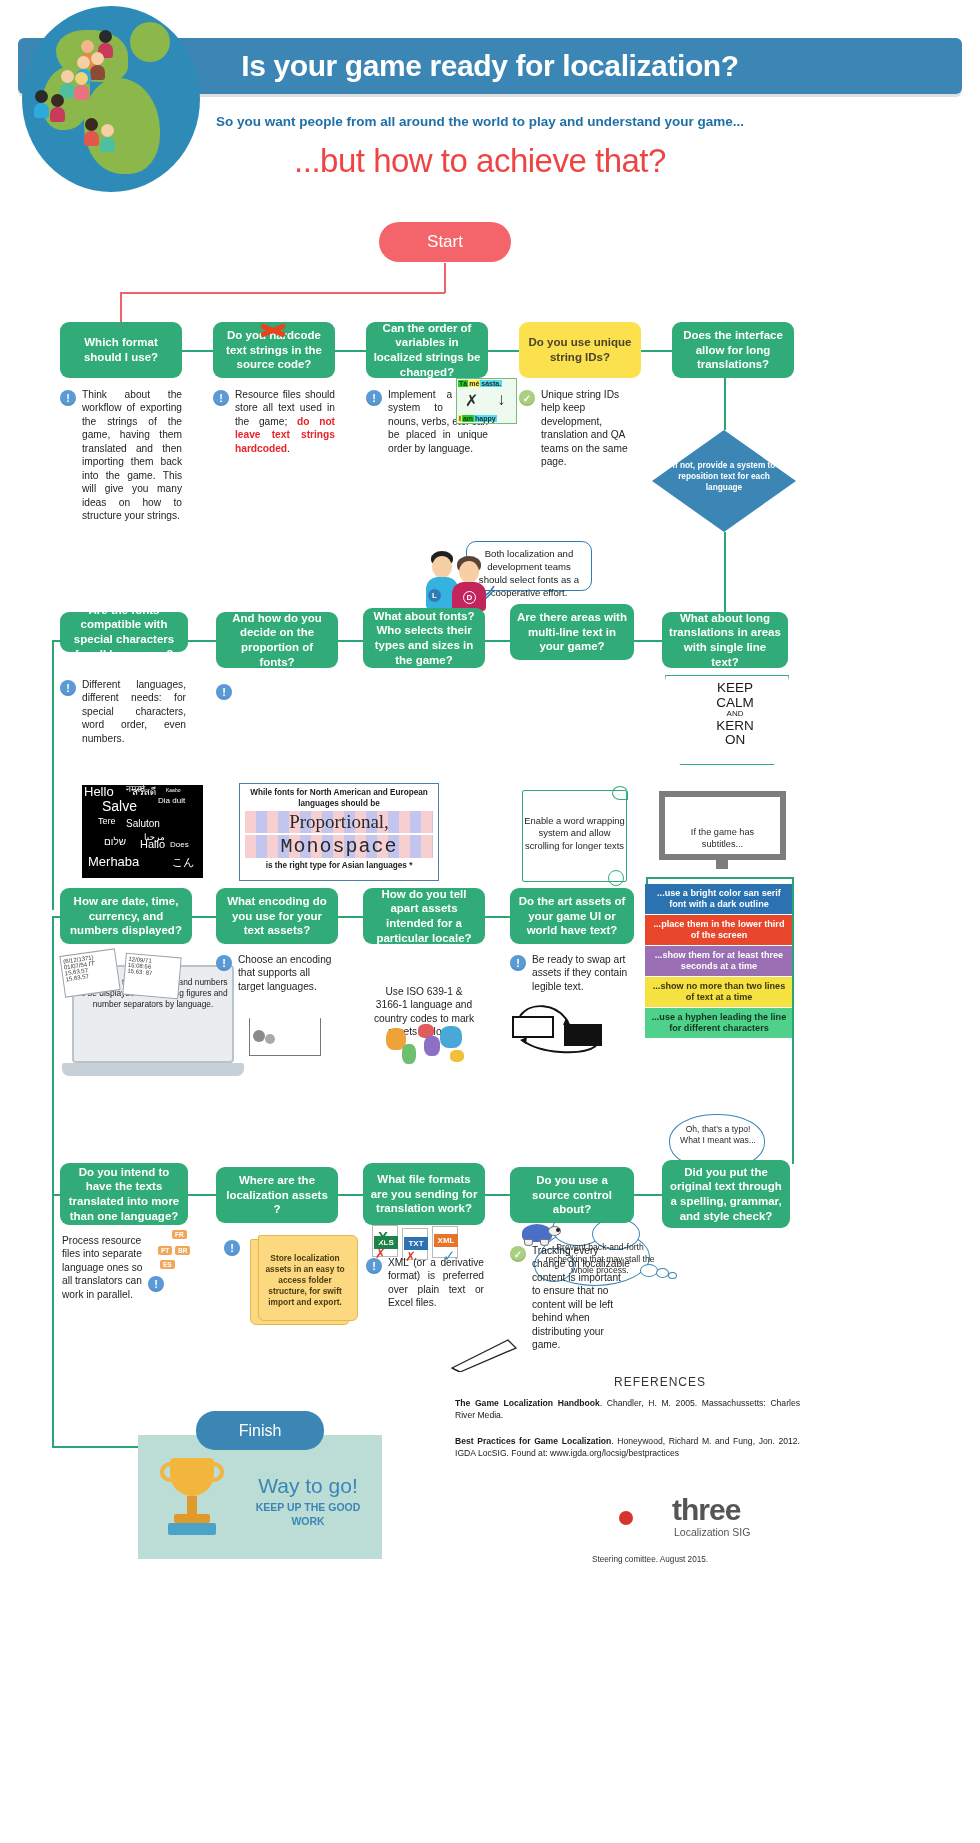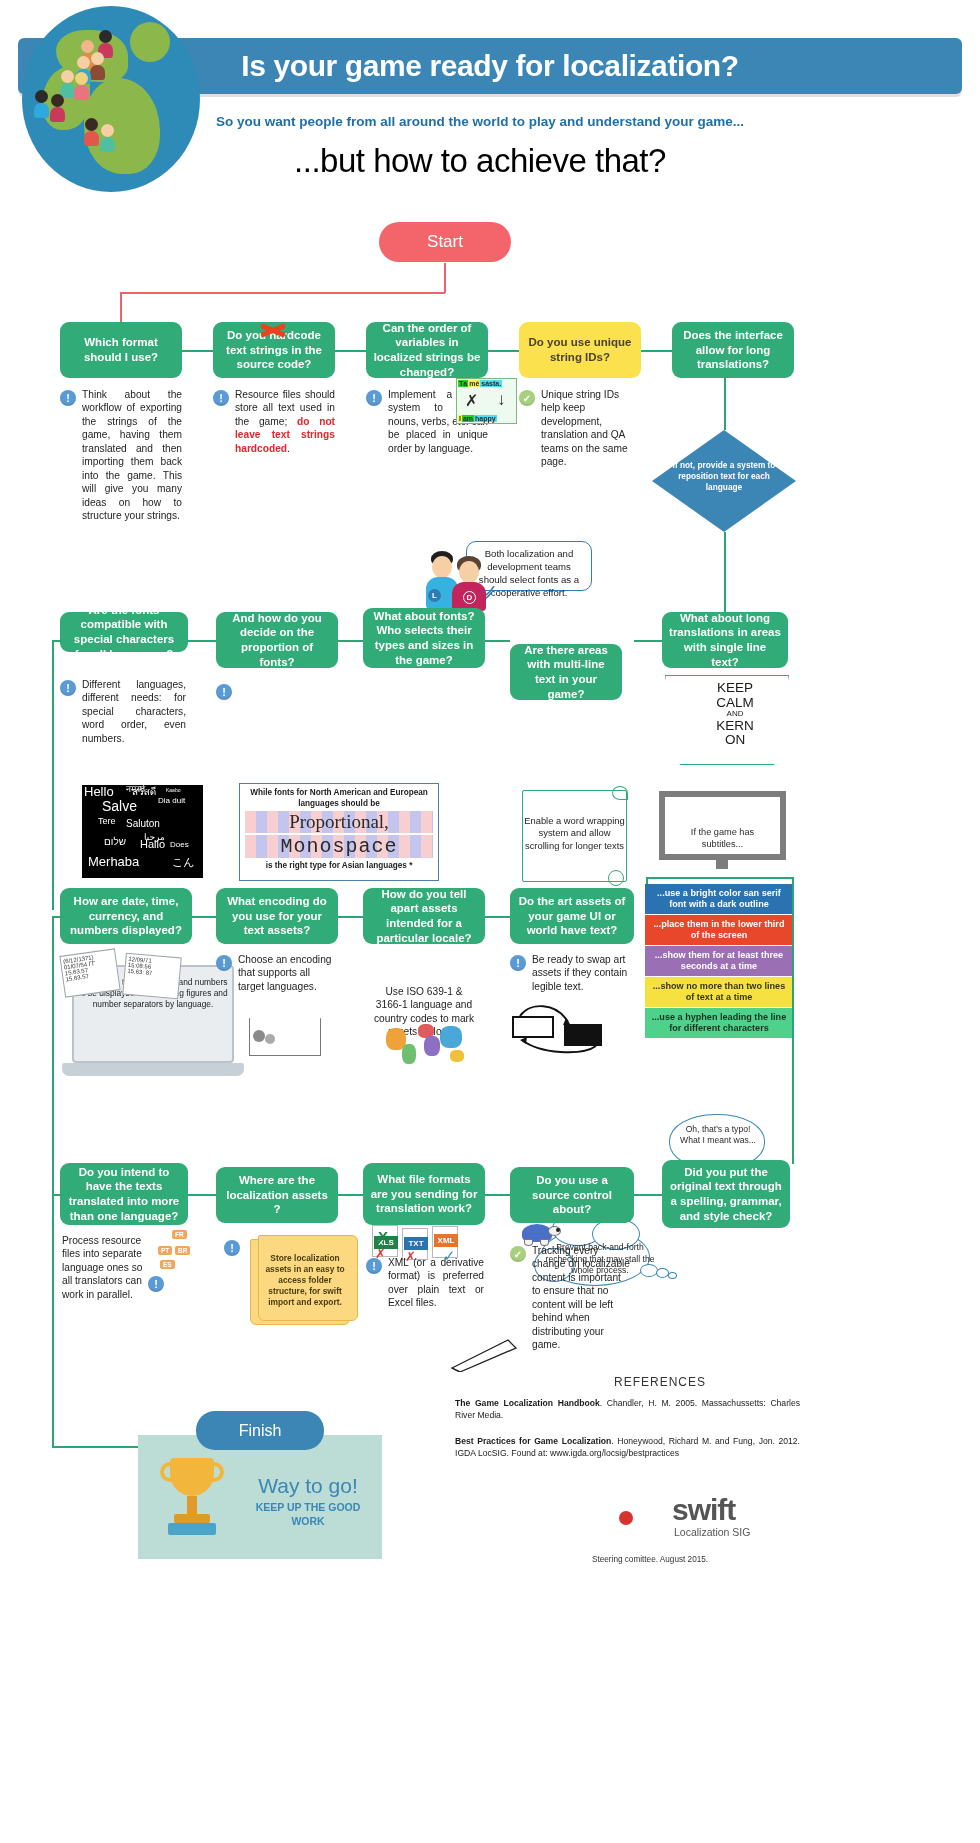--- a/index.html
+++ b/index.html
@@ -23,21 +23,21 @@
     left: 18px; top: 42px; width: 944px; height: 48px;
     display:flex; align-items:center; justify-content:center;
     color:#fff; font-size: 30px; font-weight: bold; letter-spacing:-0.4px;
   }
   #header-sub {
     left: 130px; top: 114px; width: 700px;
     text-align:center; color:#1f6fa8; font-weight:bold; font-size:13.5px;
   }
   #header-q2 {
     left: 130px; top: 142px; width: 700px;
-    text-align:center; color:#000000; font-size: 33px; letter-spacing:-0.5px;
+    text-align:center; color:#ef4444; font-size: 33px; letter-spacing:-0.5px;
   }
 
   
   #globe { left: 22px; top: 6px; width: 178px; height: 186px; }
   .globe-sphere{
     position:absolute; left:0; top:0; width:178px; height:186px;
     border-radius:50%; background:#2e8bb8;
   }
   .land { position:absolute; background:#8cb84b; }
   .l1 { left:34px; top:24px; width:72px; height:52px; border-radius:40% 50% 30% 60%; }
@@ -380,21 +380,21 @@
   <div class="p-body" style="left:2px;top:26px;width:34px;height:29px;background:#c4245c;"></div>
   <div class="p-badge" style="left:13px;top:35px;background:#c4245c;border:1px solid #fff;">D</div>
 </div>
 
 <div class="abs node green" style="left:60px; top:612px; width:128px; height:40px;">Are the fonts compatible with special characters for all languages?</div>
 <div class="abs conn conn-h" style="left:188px; top:640px; width:28px;"></div>
 <div class="abs node green" style="left:216px; top:612px; width:122px; height:56px;">And how do you decide on the proportion of fonts?</div>
 <div class="abs conn conn-h" style="left:338px; top:640px; width:25px;"></div>
 <div class="abs node green" style="left:363px; top:608px; width:122px; height:60px;">What about fonts? Who selects their types and sizes in the game?</div>
 <div class="abs conn conn-h" style="left:485px; top:640px; width:25px;"></div>
-<div class="abs node green" style="left:510px; top:644px; width:112px; height:56px;">Are there areas with multi-line text in your game?</div>
+<div class="abs node green" style="left:510px; top:604px; width:124px; height:56px;">Are there areas with multi-line text in your game?</div>
 <div class="abs conn conn-h" style="left:634px; top:640px; width:28px;"></div>
 <div class="abs node green" style="left:662px; top:612px; width:126px; height:56px;">What about long translations in areas with single line text?</div>
 
 <div class="abs conn conn-v" style="left:52px; top:640px; height:270px;"></div>
 <div class="abs conn conn-h" style="left:52px; top:640px; width:10px;"></div>
 
 <div class="abs bullet" style="left:60px; top:680px;">!</div>
 <div class="abs note" style="left:82px; top:678px; width:104px;">Different languages, different needs: for special characters, word order, even numbers.</div>
 
 <div class="abs bullet" style="left:216px; top:684px;">!</div>
@@ -626,16 +626,16 @@
 <div class="ref-entry" style="top:1436px;"><b>Best Practices for Game Localization</b><span>. Honeywood, Richard M. and Fung, Jon. 2012. IGDA LocSIG. Found at: www.igda.org/locsig/bestpractices</span></div>
 
 <div class="abs" id="igda-logo">
   <div id="igda-mark">
     <svg width="68" height="48" viewBox="0 0 68 48">
       <path d="M34 4 A20 20 0 1 0 34 44 A20 20 0 0 1 34 4 Z" fill="#d8342f"></path>
       <path d="M34 4 A20 20 0 1 1 34 44 A14 14 0 0 0 34 4 Z" fill="#f2a01e"></path>
       <circle cx="34" cy="24" r="7" fill="#d8342f"></circle>
     </svg>
   </div>
-  <div id="igda-name">swift</div>
+  <div id="igda-name">three</div>
   <div id="igda-sub">Localization SIG</div>
 </div>
 <div class="abs" id="steering">Steering comittee. August 2015.</div>
 
 </body></html>

